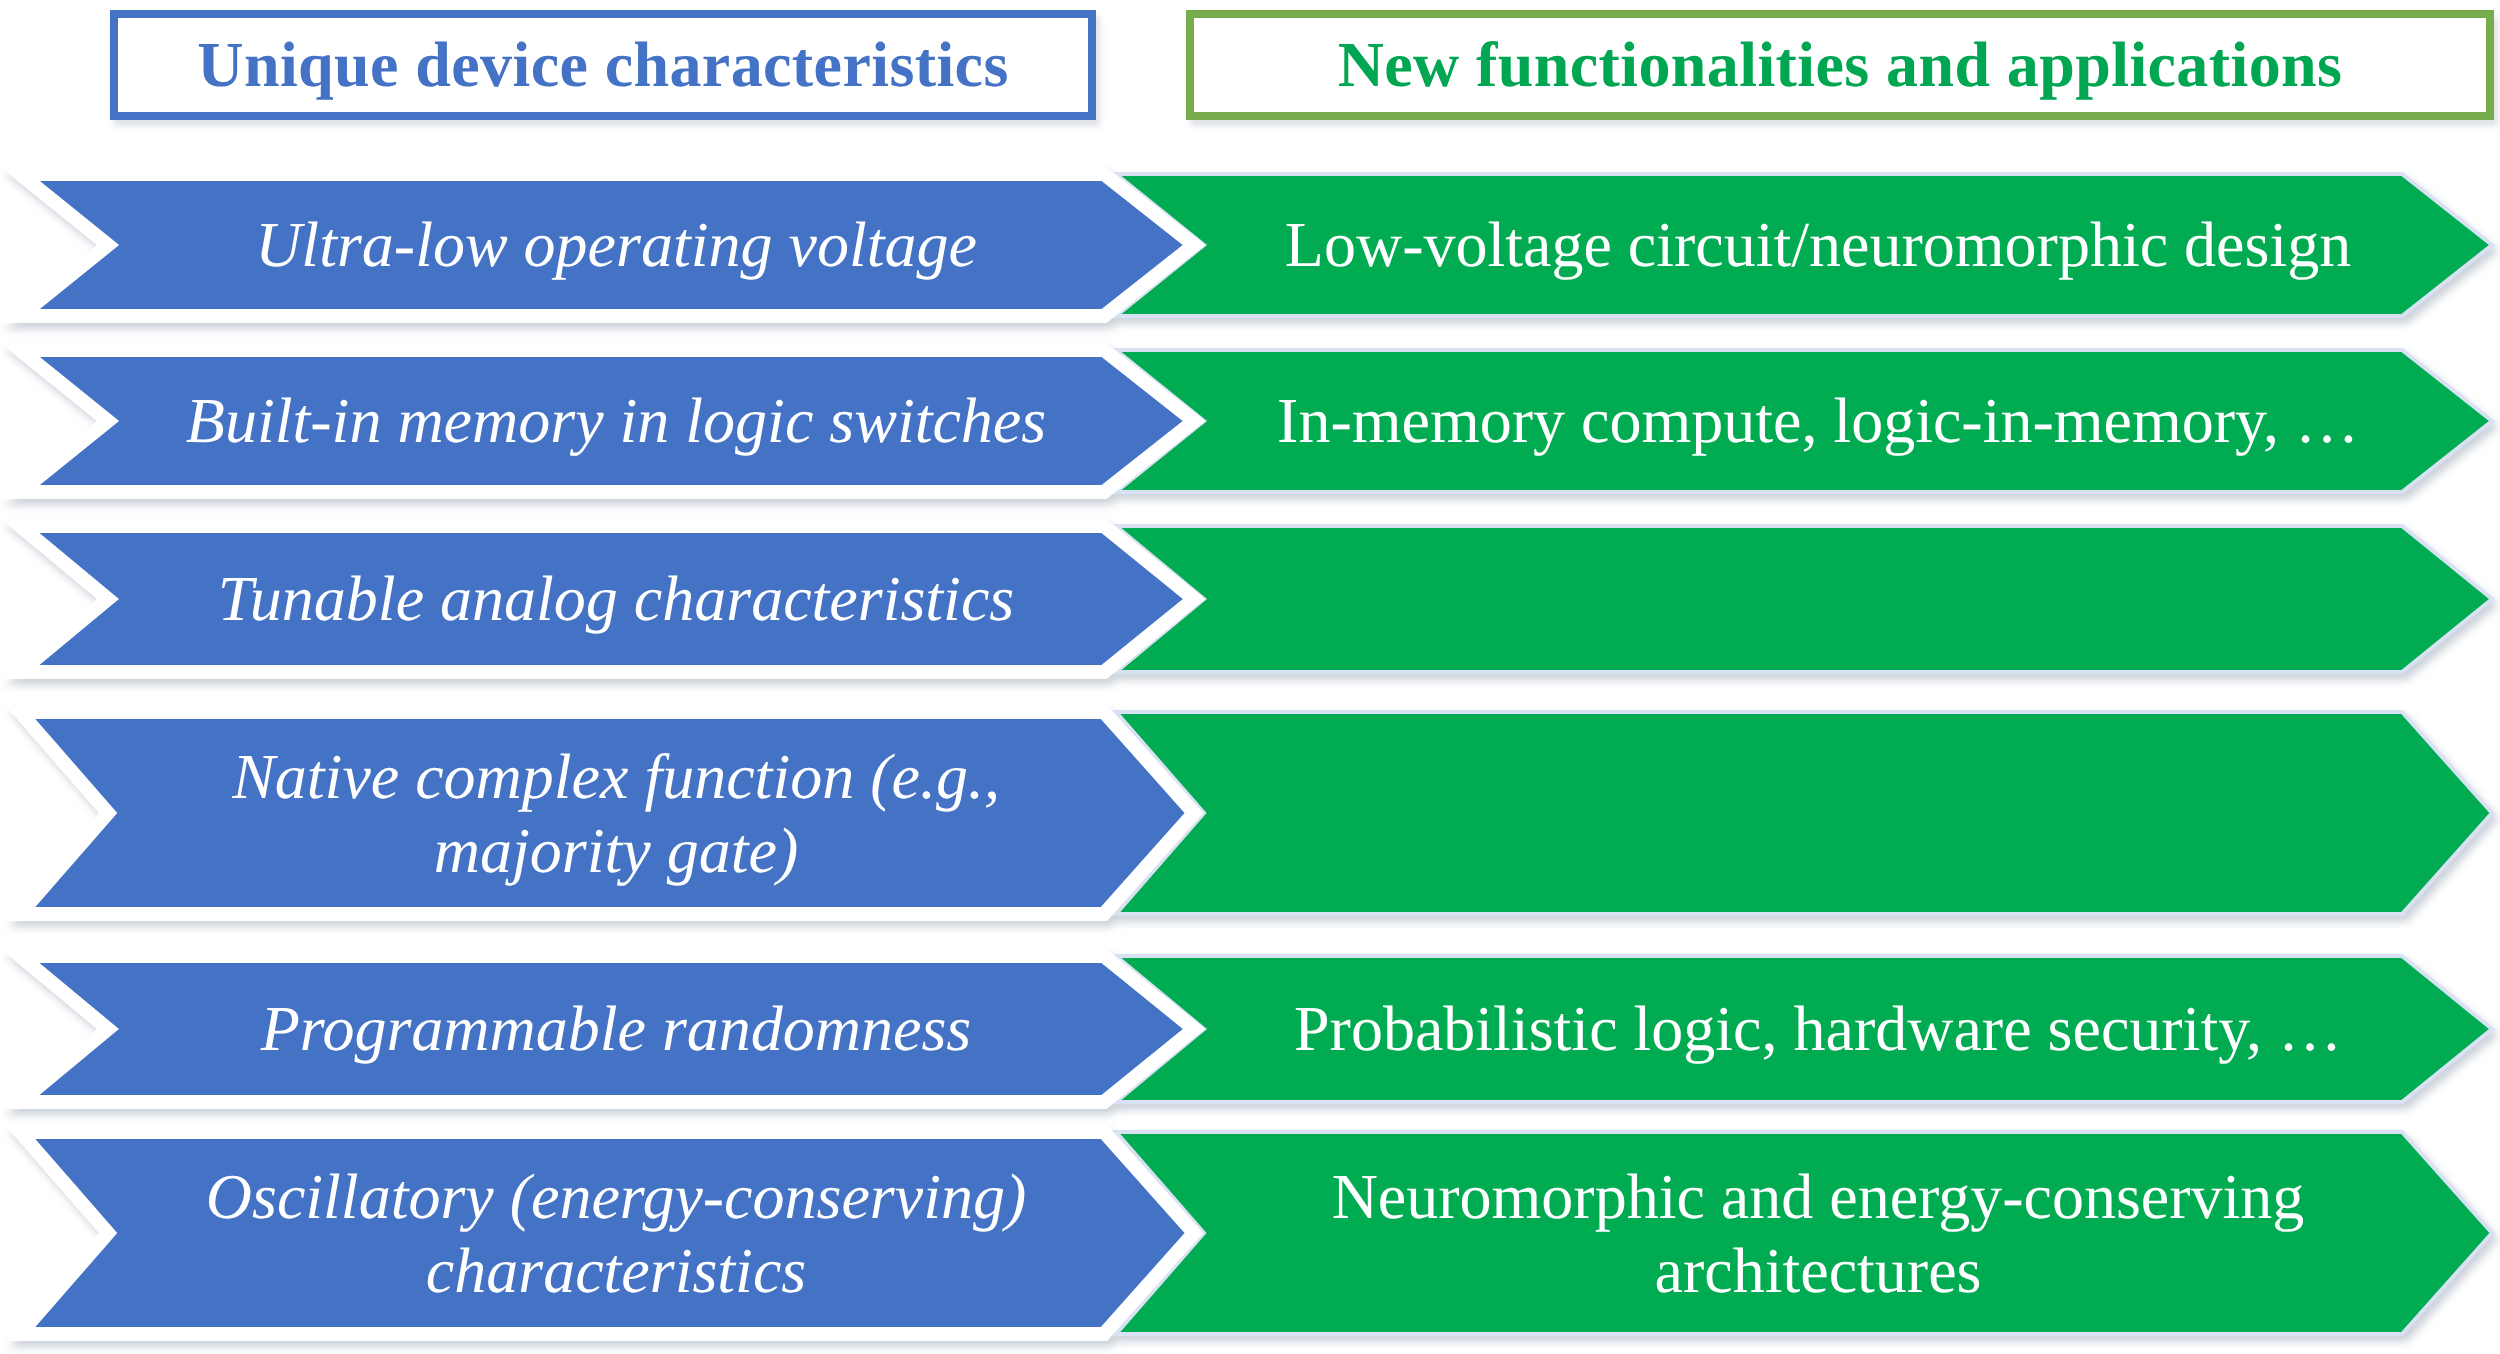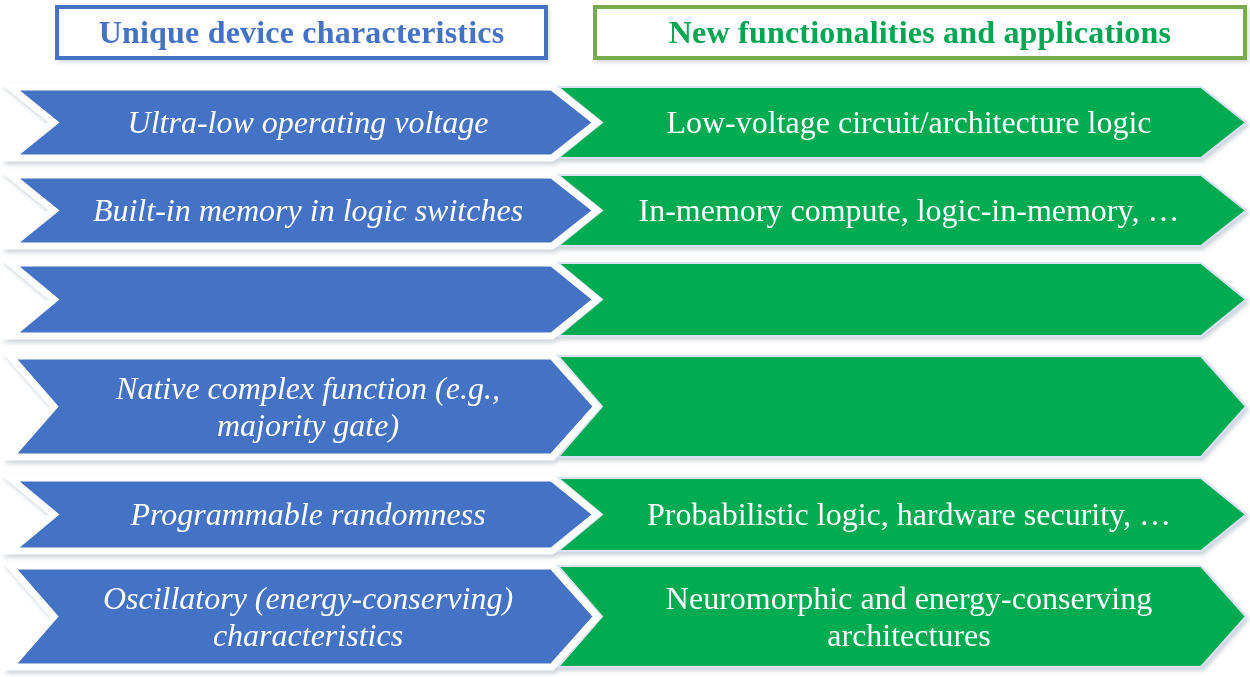--- a/index.html
+++ b/index.html
@@ -90,37 +90,38 @@
   <div class="header-box header-right">
     <span>New functionalities and applications</span>
   </div>
 
   <div class="row r1">
     <svg viewBox="0 0 1250 72" preserveAspectRatio="none">
       <polygon points="558,0 1201,0 1246,36 1201,72 558,72 602,36" fill="#00AB52" stroke="#D9E2F3" stroke-width="2" vector-effect="non-scaling-stroke"></polygon>
       <polygon points="10,0 552,0 597,36 552,72 10,72 54,36" fill="#4472C4" stroke="#FFFFFF" stroke-width="7" vector-effect="non-scaling-stroke"></polygon>
     </svg>
     <div class="arrow-label char-label">Ultra-low operating voltage</div>
-    <div class="arrow-label app-label">Low-voltage circuit/architecture logic</div>
+    <div class="arrow-label app-label">Low-voltage circuit/neuromorphic design</div>
   </div>
 
   <div class="row r2">
     <svg viewBox="0 0 1250 72" preserveAspectRatio="none">
       <polygon points="558,0 1201,0 1246,36 1201,72 558,72 602,36" fill="#00AB52" stroke="#D9E2F3" stroke-width="2" vector-effect="non-scaling-stroke"></polygon>
       <polygon points="10,0 552,0 597,36 552,72 10,72 54,36" fill="#4472C4" stroke="#FFFFFF" stroke-width="7" vector-effect="non-scaling-stroke"></polygon>
     </svg>
     <div class="arrow-label app-label">In-memory compute, logic-in-memory, …</div>
     <div class="arrow-label char-label">Built-in memory in logic switches</div>
   </div>
 
   <div class="row r3">
     <svg viewBox="0 0 1250 72" preserveAspectRatio="none">
       <polygon points="558,0 1201,0 1246,36 1201,72 558,72 602,36" fill="#00AB52" stroke="#D9E2F3" stroke-width="2" vector-effect="non-scaling-stroke"></polygon>
       <polygon points="10,0 552,0 597,36 552,72 10,72 54,36" fill="#4472C4" stroke="#FFFFFF" stroke-width="7" vector-effect="non-scaling-stroke"></polygon>
     </svg>
+    <div class="arrow-label char-label">Tunable analog characteristics</div>
   </div>
 
   <div class="row r4">
     <svg viewBox="0 0 1250 72" preserveAspectRatio="none">
       <polygon points="558,0 1201,0 1246,36 1201,72 558,72 602,36" fill="#00AB52" stroke="#D9E2F3" stroke-width="2" vector-effect="non-scaling-stroke"></polygon>
       <polygon points="10,0 552,0 597,36 552,72 10,72 54,36" fill="#4472C4" stroke="#FFFFFF" stroke-width="7" vector-effect="non-scaling-stroke"></polygon>
     </svg>
     <div class="arrow-label char-label">Native complex function (e.g., majority gate)</div>
   </div>
 

